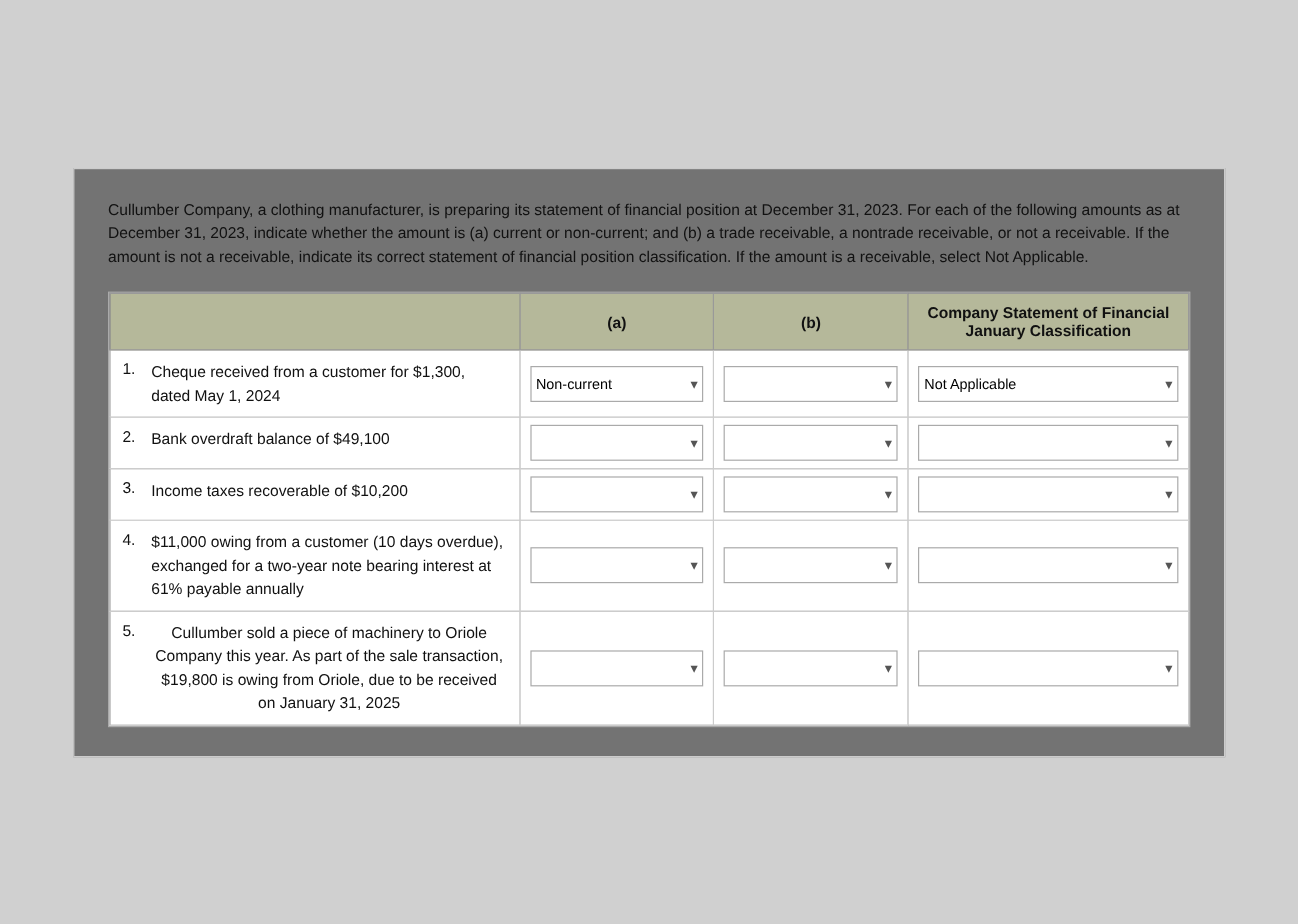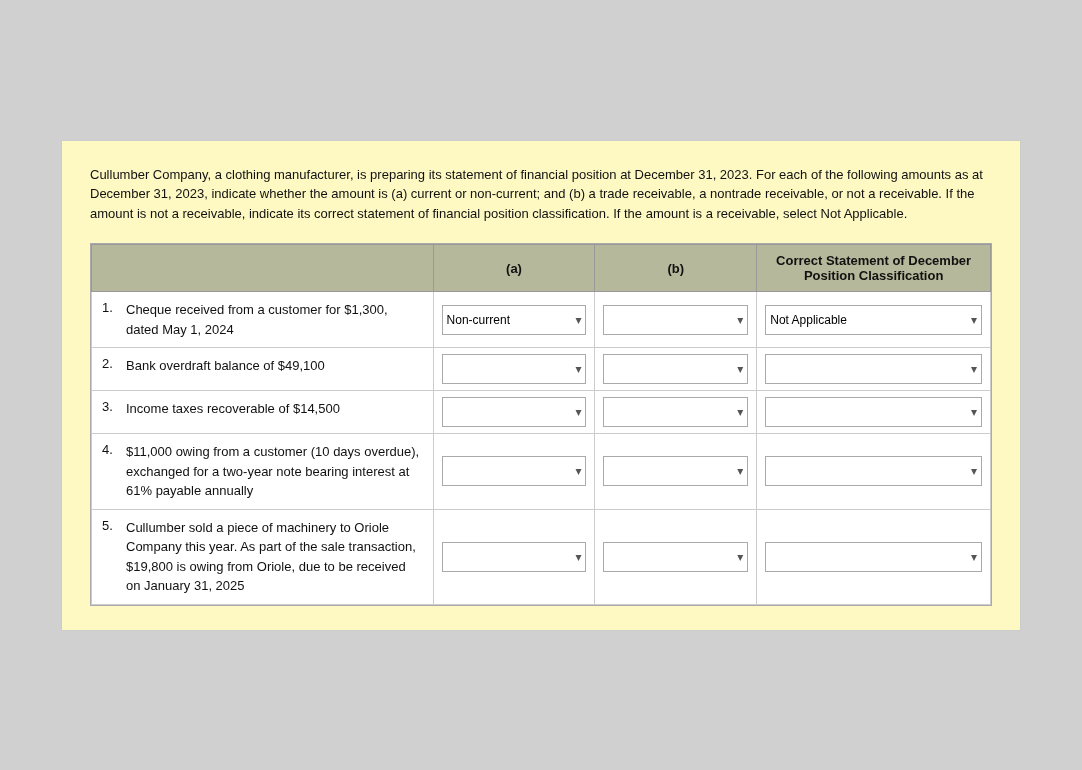--- a/index.html
+++ b/index.html
@@ -13,21 +13,21 @@
       font-family: Arial, sans-serif;
       font-size: 13px;
       display: flex;
       justify-content: center;
       align-items: center;
       min-height: 770px;
       width: 1082px;
     }
 
     .page-container {
-      background: #fef9c3;
+      background: #737373;
       width: 960px;
       padding: 24px 28px;
       border: 1px solid #ccc;
     }
 
     .instructions {
       font-size: 13px;
       line-height: 1.5;
       color: #111;
       margin-bottom: 20px;
@@ -94,22 +94,22 @@
   <p class="instructions">Cullumber Company, a clothing manufacturer, is preparing its statement of financial position at December 31, 2023. For each of the following amounts as at December 31, 2023, indicate whether the amount is (a) current or non-current; and (b) a trade receivable, a nontrade receivable, or not a receivable. If the amount is not a receivable, indicate its correct statement of financial position classification. If the amount is a receivable, select Not Applicable.</p>
 
   <div class="table-outer">
     <table>
       <thead>
         <tr>
           <th class="desc-col" style="background-color:#b5b89a; border:1px solid #999;"></th>
           <th class="section-a" style="background-color:#b5b89a; border:1px solid #999;">(a)</th>
           <th class="section-b" style="background-color:#b5b89a; border:1px solid #999;">(b)</th>
           <th class="section-c" style="background-color:#b5b89a; border:1px solid #999; font-size:13px; font-weight:bold;">
-            <span>Correct Statement of December</span><br>
-            <span>Position Classification</span>
+            <span>Company Statement of Financial</span><br>
+            <span>January Classification</span>
           </th>
         </tr>
       </thead>
       <tbody id="table-body">
       <tr style="border-bottom: 1px solid rgb(204, 204, 204);">
             <td style="padding: 8px 10px; border: 1px solid rgb(204, 204, 204); vertical-align: top;">
               <div style="display: flex; gap: 6px;">
                 <span style="white-space: nowrap; font-weight: normal; min-width: 18px;">1.</span>
                 <span style="line-height: 1.5;">Cheque received from a customer for $1,300, dated May 1, 2024</span>
               </div>
@@ -138,21 +138,21 @@
               <div style="position: relative; width: 100%;"><select style="width: 100%; height: 30px; border: 1px solid rgb(170, 170, 170); background: rgb(255, 255, 255); font-size: 12px; padding: 2px 20px 2px 4px; appearance: none; cursor: pointer;"><option value=""></option><option value="Trade receivable">Trade receivable</option><option value="Nontrade receivable">Nontrade receivable</option><option value="Not a receivable">Not a receivable</option></select><span style="position: absolute; right: 5px; top: 50%; transform: translateY(-50%); pointer-events: none; font-size: 12px; color: rgb(85, 85, 85);">▾</span></div>
             </td>
             <td style="padding: 6px 8px; border: 1px solid rgb(204, 204, 204); vertical-align: middle;">
               <div style="position: relative; width: 100%;"><select style="width: 100%; height: 30px; border: 1px solid rgb(170, 170, 170); background: rgb(255, 255, 255); font-size: 12px; padding: 2px 20px 2px 4px; appearance: none; cursor: pointer;"><option value=""></option><option value="Not Applicable">Not Applicable</option><option value="Current assets">Current assets</option><option value="Non-current assets">Non-current assets</option><option value="Current liabilities">Current liabilities</option><option value="Non-current liabilities">Non-current liabilities</option></select><span style="position: absolute; right: 5px; top: 50%; transform: translateY(-50%); pointer-events: none; font-size: 12px; color: rgb(85, 85, 85);">▾</span></div>
             </td>
           </tr>
           <tr style="border-bottom: 1px solid rgb(204, 204, 204);">
             <td style="padding: 8px 10px; border: 1px solid rgb(204, 204, 204); vertical-align: top;">
               <div style="display: flex; gap: 6px;">
                 <span style="white-space: nowrap; font-weight: normal; min-width: 18px;">3.</span>
-                <span style="line-height: 1.5;">Income taxes recoverable of $14,500</span>
+                <span style="line-height: 1.5;">Income taxes recoverable of $10,200</span>
               </div>
             </td>
             <td style="padding: 6px 8px; border: 1px solid rgb(204, 204, 204); vertical-align: middle;">
               <div style="position: relative; width: 100%;"><select style="width: 100%; height: 30px; border: 1px solid rgb(170, 170, 170); background: rgb(255, 255, 255); font-size: 12px; padding: 2px 20px 2px 4px; appearance: none; cursor: pointer;"><option value=""></option><option value="Current">Current</option><option value="Non-current">Non-current</option></select><span style="position: absolute; right: 5px; top: 50%; transform: translateY(-50%); pointer-events: none; font-size: 12px; color: rgb(85, 85, 85);">▾</span></div>
             </td>
             <td style="padding: 6px 8px; border: 1px solid rgb(204, 204, 204); vertical-align: middle;">
               <div style="position: relative; width: 100%;"><select style="width: 100%; height: 30px; border: 1px solid rgb(170, 170, 170); background: rgb(255, 255, 255); font-size: 12px; padding: 2px 20px 2px 4px; appearance: none; cursor: pointer;"><option value=""></option><option value="Trade receivable">Trade receivable</option><option value="Nontrade receivable">Nontrade receivable</option><option value="Not a receivable">Not a receivable</option></select><span style="position: absolute; right: 5px; top: 50%; transform: translateY(-50%); pointer-events: none; font-size: 12px; color: rgb(85, 85, 85);">▾</span></div>
             </td>
             <td style="padding: 6px 8px; border: 1px solid rgb(204, 204, 204); vertical-align: middle;">
               <div style="position: relative; width: 100%;"><select style="width: 100%; height: 30px; border: 1px solid rgb(170, 170, 170); background: rgb(255, 255, 255); font-size: 12px; padding: 2px 20px 2px 4px; appearance: none; cursor: pointer;"><option value=""></option><option value="Not Applicable">Not Applicable</option><option value="Current assets">Current assets</option><option value="Non-current assets">Non-current assets</option><option value="Current liabilities">Current liabilities</option><option value="Non-current liabilities">Non-current liabilities</option></select><span style="position: absolute; right: 5px; top: 50%; transform: translateY(-50%); pointer-events: none; font-size: 12px; color: rgb(85, 85, 85);">▾</span></div>
@@ -172,21 +172,21 @@
               <div style="position: relative; width: 100%;"><select style="width: 100%; height: 30px; border: 1px solid rgb(170, 170, 170); background: rgb(255, 255, 255); font-size: 12px; padding: 2px 20px 2px 4px; appearance: none; cursor: pointer;"><option value=""></option><option value="Trade receivable">Trade receivable</option><option value="Nontrade receivable">Nontrade receivable</option><option value="Not a receivable">Not a receivable</option></select><span style="position: absolute; right: 5px; top: 50%; transform: translateY(-50%); pointer-events: none; font-size: 12px; color: rgb(85, 85, 85);">▾</span></div>
             </td>
             <td style="padding: 6px 8px; border: 1px solid rgb(204, 204, 204); vertical-align: middle;">
               <div style="position: relative; width: 100%;"><select style="width: 100%; height: 30px; border: 1px solid rgb(170, 170, 170); background: rgb(255, 255, 255); font-size: 12px; padding: 2px 20px 2px 4px; appearance: none; cursor: pointer;"><option value=""></option><option value="Not Applicable">Not Applicable</option><option value="Current assets">Current assets</option><option value="Non-current assets">Non-current assets</option><option value="Current liabilities">Current liabilities</option><option value="Non-current liabilities">Non-current liabilities</option></select><span style="position: absolute; right: 5px; top: 50%; transform: translateY(-50%); pointer-events: none; font-size: 12px; color: rgb(85, 85, 85);">▾</span></div>
             </td>
           </tr>
           <tr style="border-bottom: 1px solid rgb(204, 204, 204);">
             <td style="padding: 8px 10px; border: 1px solid rgb(204, 204, 204); vertical-align: top;">
               <div style="display: flex; gap: 6px;">
                 <span style="white-space: nowrap; font-weight: normal; min-width: 18px;">5.</span>
-                <span style="line-height: 1.5;">Cullumber sold a piece of machinery to Oriole Company this year. As part of the sale transaction, $19,800 is owing from Oriole, due to be received on January 31, 2025</span>
+                <span style="line-height: 1.5; text-align: center;">Cullumber sold a piece of machinery to Oriole Company this year. As part of the sale transaction, $19,800 is owing from Oriole, due to be received on January 31, 2025</span>
               </div>
             </td>
             <td style="padding: 6px 8px; border: 1px solid rgb(204, 204, 204); vertical-align: middle;">
               <div style="position: relative; width: 100%;"><select style="width: 100%; height: 30px; border: 1px solid rgb(170, 170, 170); background: rgb(255, 255, 255); font-size: 12px; padding: 2px 20px 2px 4px; appearance: none; cursor: pointer;"><option value=""></option><option value="Current">Current</option><option value="Non-current">Non-current</option></select><span style="position: absolute; right: 5px; top: 50%; transform: translateY(-50%); pointer-events: none; font-size: 12px; color: rgb(85, 85, 85);">▾</span></div>
             </td>
             <td style="padding: 6px 8px; border: 1px solid rgb(204, 204, 204); vertical-align: middle;">
               <div style="position: relative; width: 100%;"><select style="width: 100%; height: 30px; border: 1px solid rgb(170, 170, 170); background: rgb(255, 255, 255); font-size: 12px; padding: 2px 20px 2px 4px; appearance: none; cursor: pointer;"><option value=""></option><option value="Trade receivable">Trade receivable</option><option value="Nontrade receivable">Nontrade receivable</option><option value="Not a receivable">Not a receivable</option></select><span style="position: absolute; right: 5px; top: 50%; transform: translateY(-50%); pointer-events: none; font-size: 12px; color: rgb(85, 85, 85);">▾</span></div>
             </td>
             <td style="padding: 6px 8px; border: 1px solid rgb(204, 204, 204); vertical-align: middle;">
               <div style="position: relative; width: 100%;"><select style="width: 100%; height: 30px; border: 1px solid rgb(170, 170, 170); background: rgb(255, 255, 255); font-size: 12px; padding: 2px 20px 2px 4px; appearance: none; cursor: pointer;"><option value=""></option><option value="Not Applicable">Not Applicable</option><option value="Current assets">Current assets</option><option value="Non-current assets">Non-current assets</option><option value="Current liabilities">Current liabilities</option><option value="Non-current liabilities">Non-current liabilities</option></select><span style="position: absolute; right: 5px; top: 50%; transform: translateY(-50%); pointer-events: none; font-size: 12px; color: rgb(85, 85, 85);">▾</span></div>

